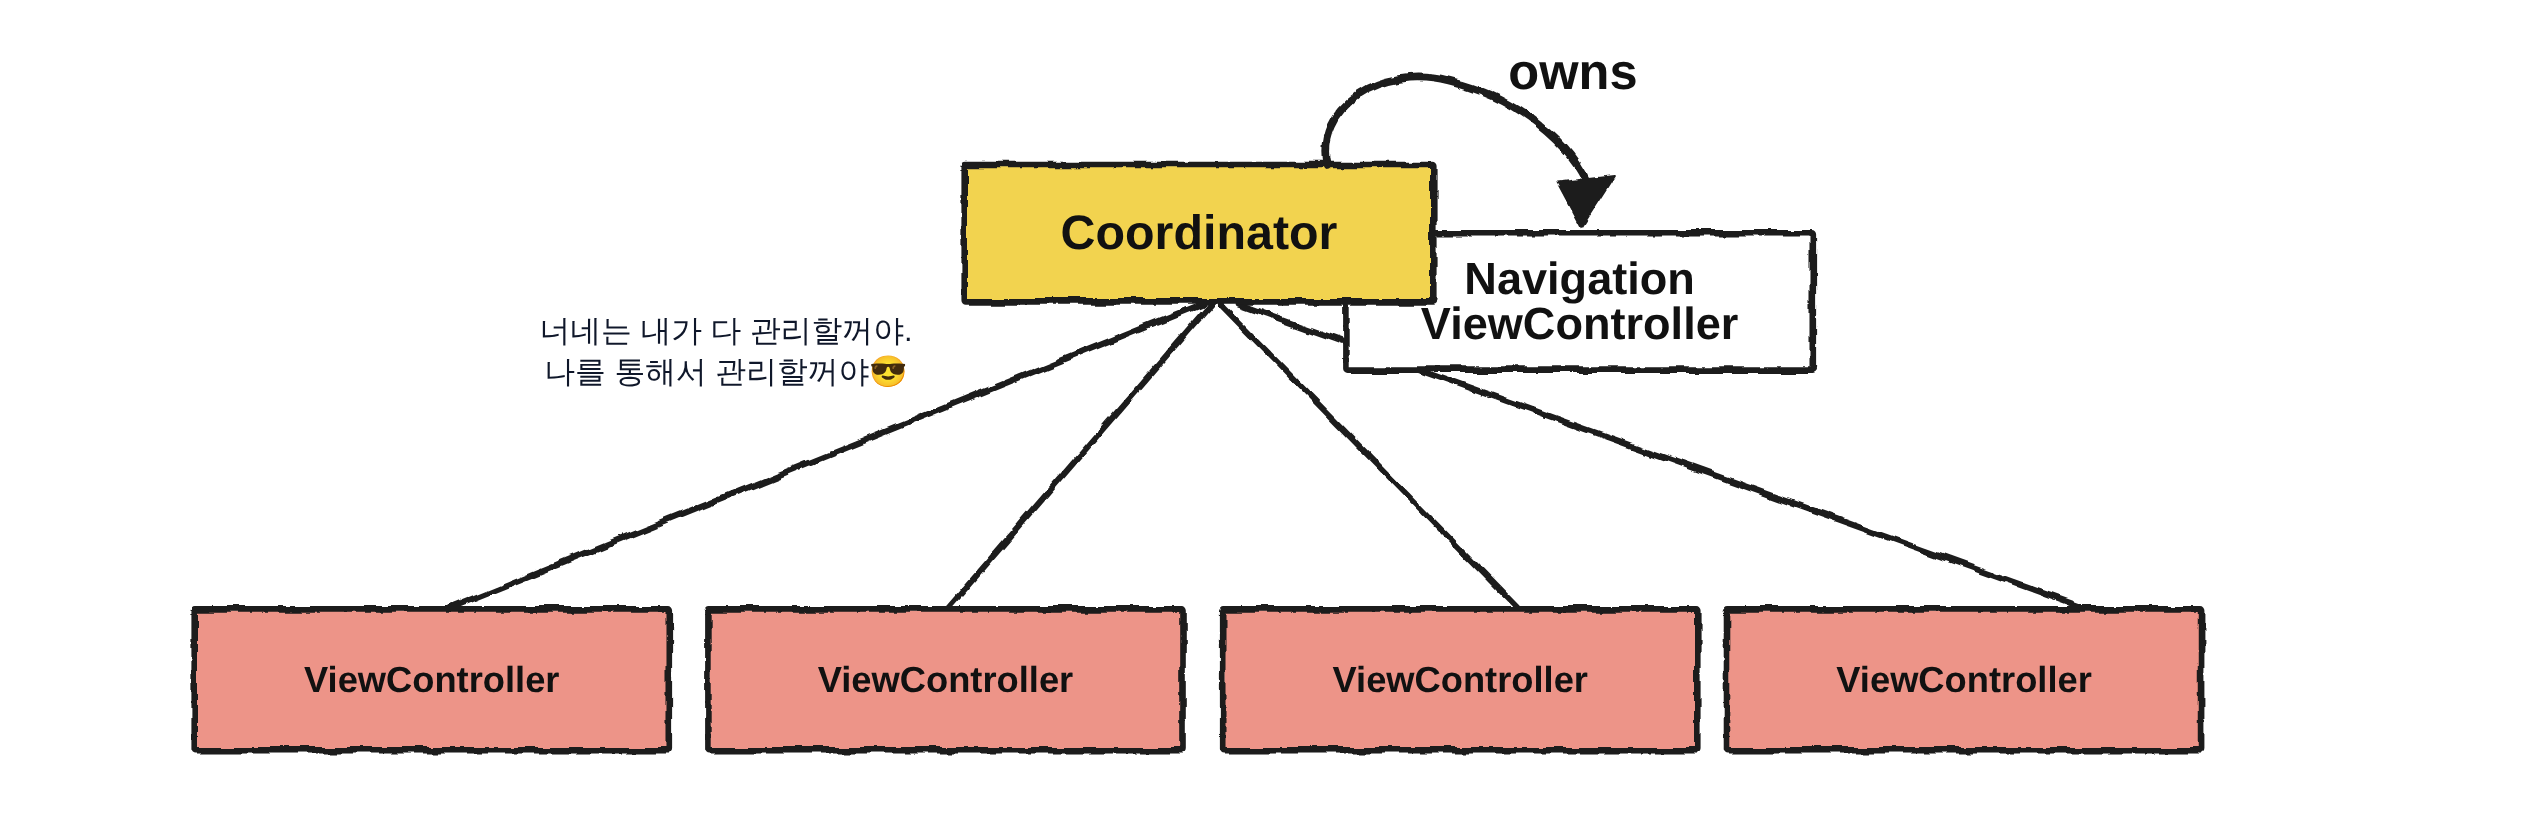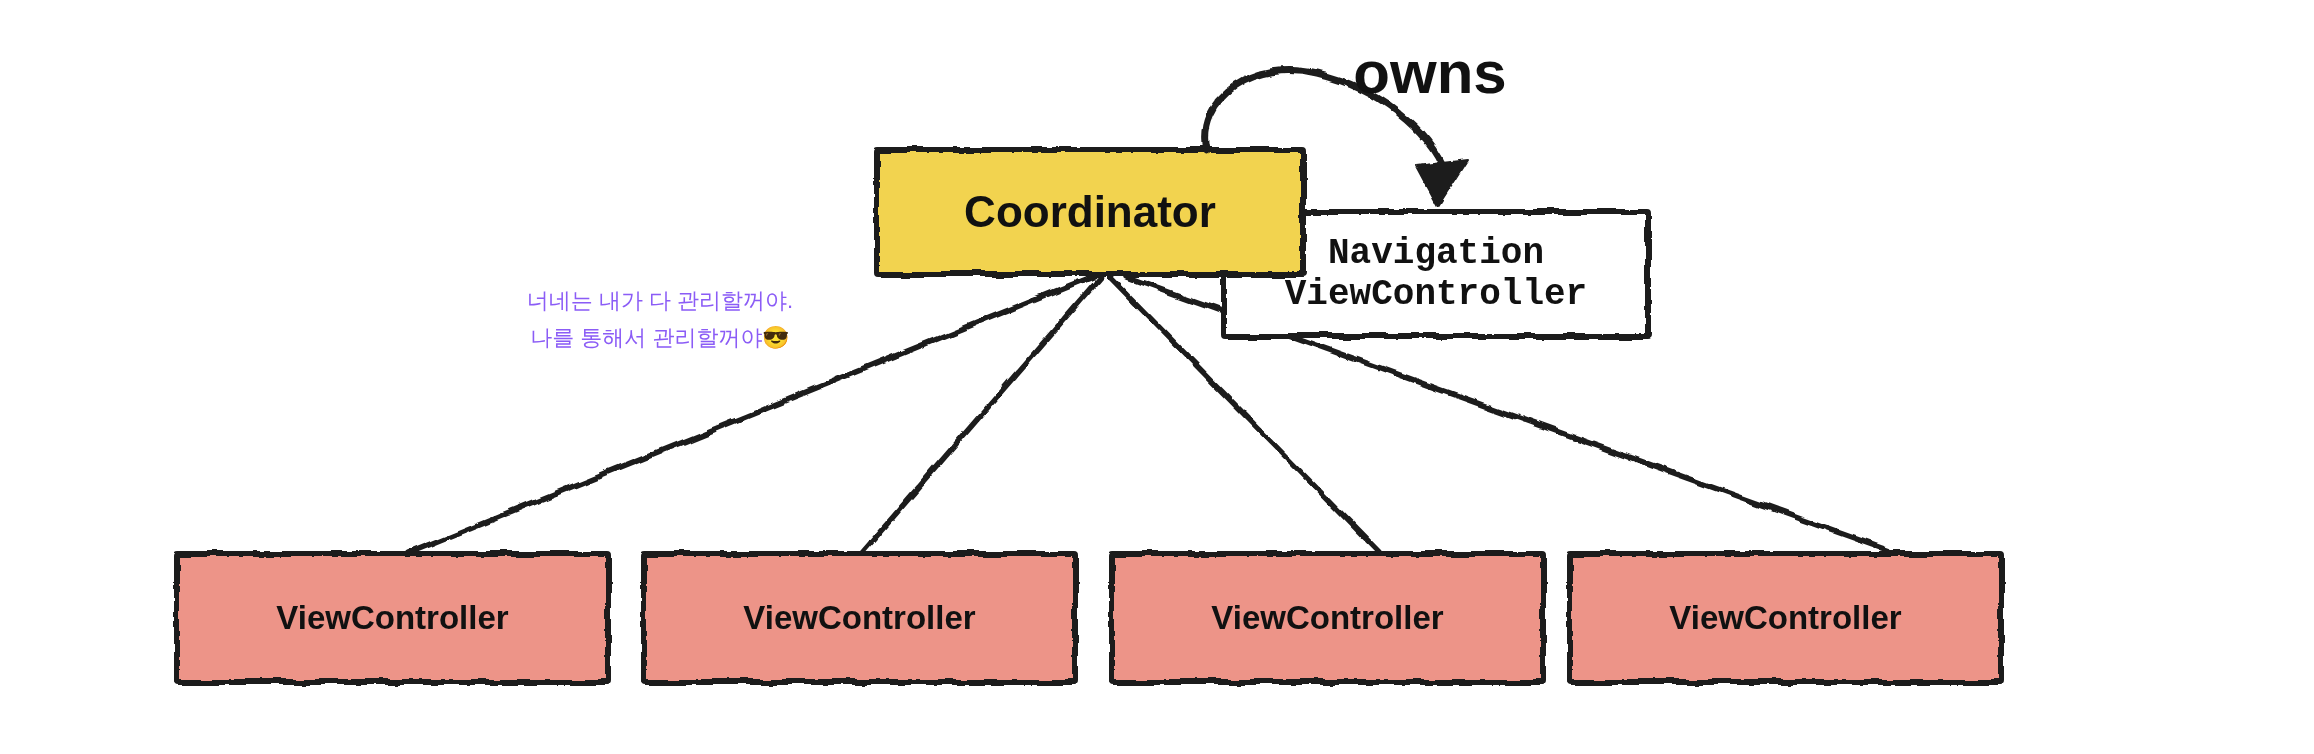--- a/index.html
+++ b/index.html
@@ -78,24 +78,23 @@
     left: 875px; top: 148px;
     width: 430px; height: 128px;
     font-size: 44px;
     z-index: 4;
   }
   #coordinator-box .fill { background: var(--c-coordinator-fill, #f2d34f); }
 
   #navigation-box {
     left: 1222px; top: 210px;
     width: 428px; height: 128px;
-    font-size: 36px;
+    font-size: 41px;
     line-height: 41px;
     z-index: 3;
-    font-family: Liberation Mono, monospace;
   }
   #navigation-box .fill { background: var(--c-navigation-fill, #ffffff); }
 
   .vc-box {
     top: 552px;
     width: 435px; height: 132px;
     font-size: 33px;
     z-index: 2;
   }
   .vc-box .fill { background: var(--c-view-controller-fill, #ed9488); }
@@ -103,33 +102,33 @@
   #vc-box-2 { left: 642px;  }
   #vc-box-3 { left: 1110px; }
   #vc-box-4 { left: 1568px; }
 
   
   #owns-label {
     position: absolute;
     left: 1340px; top: 38px;
     width: 180px;
     text-align: center;
-    font-size: 60px;
+    font-size: 46px;
     font-weight: bold;
     z-index: 6;
   }
   #note-text {
     position: absolute;
     left: 430px; top: 282px;
     width: 460px;
     text-align: center;
-    font-size: 22px;
+    font-size: 28px;
     line-height: 37px;
     font-weight: normal;
-    color: #8b5cf6;
+    color: #0f172a;
     z-index: 2;
   }
 </style>
 </head>
 <body>
 
 <div id="canvas">
 
   <svg width="0" height="0" style="position:absolute" aria-hidden="true">
     <defs>

